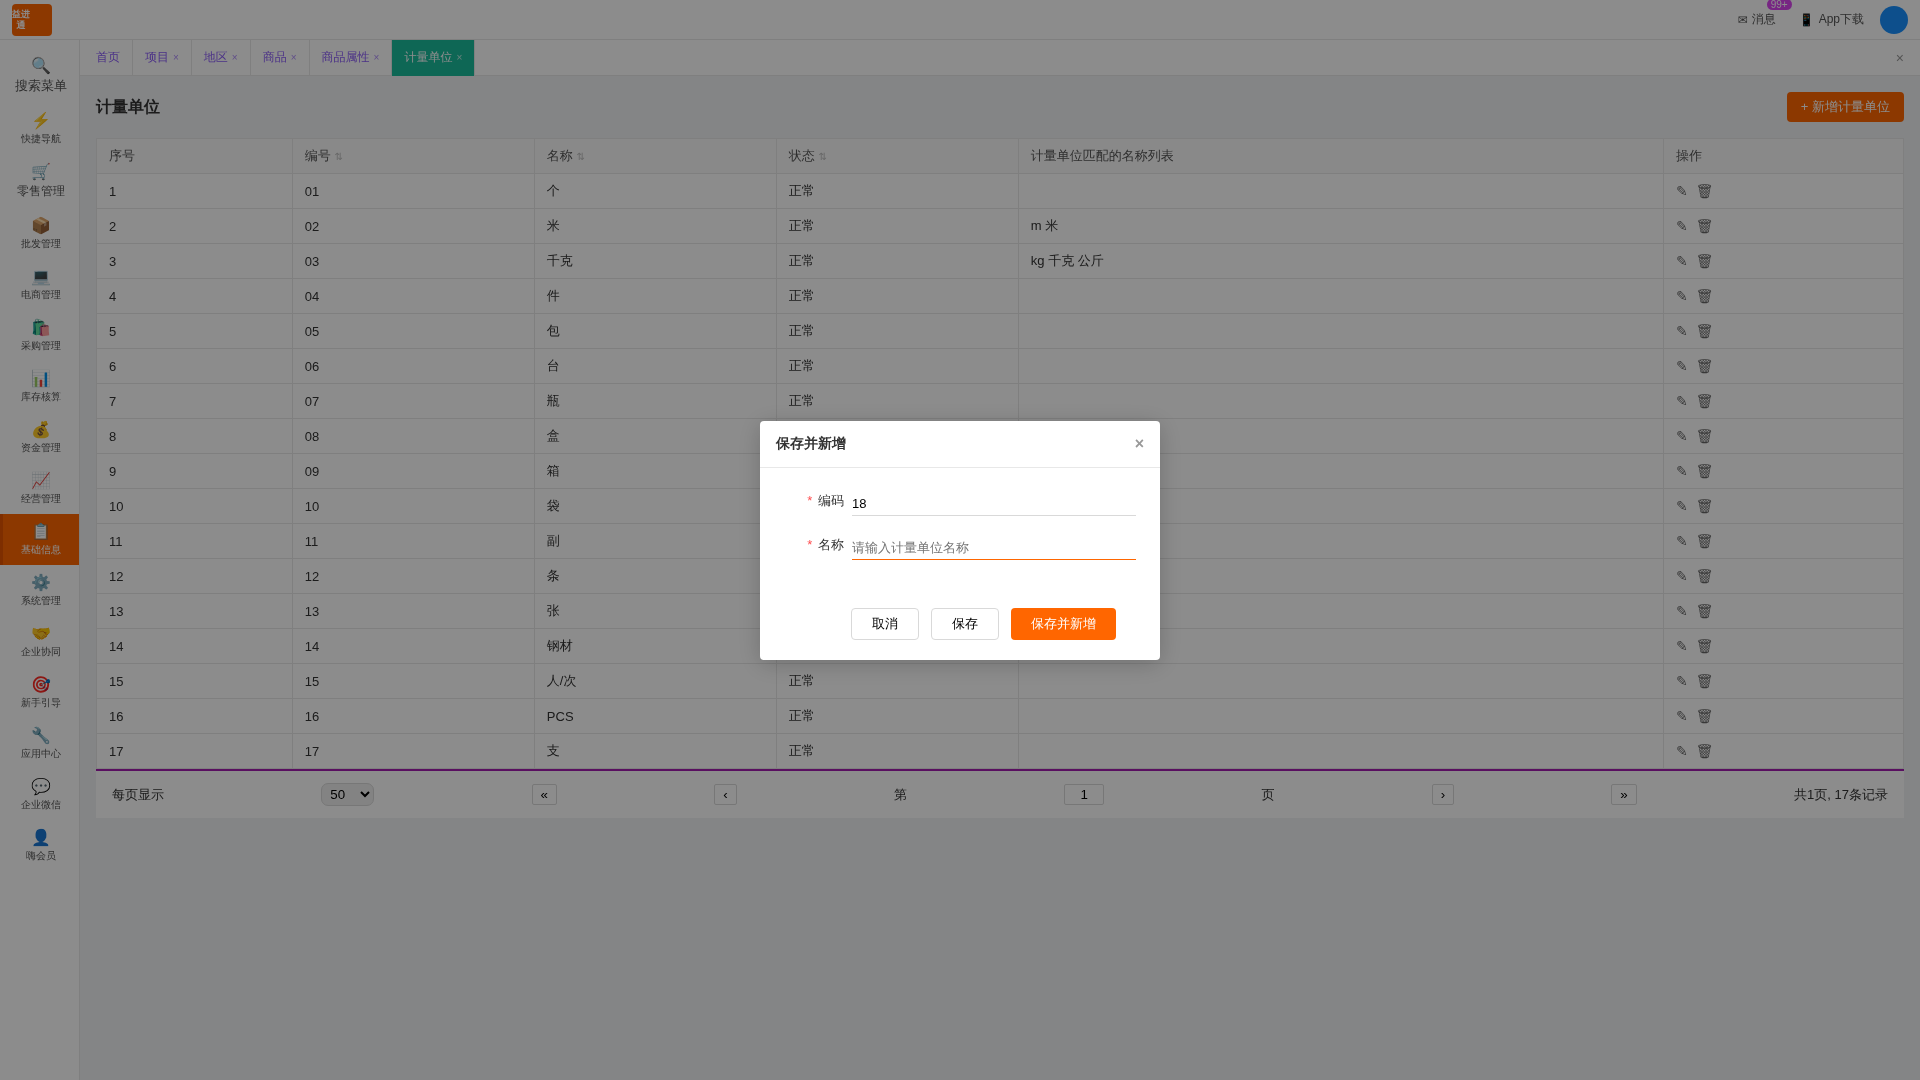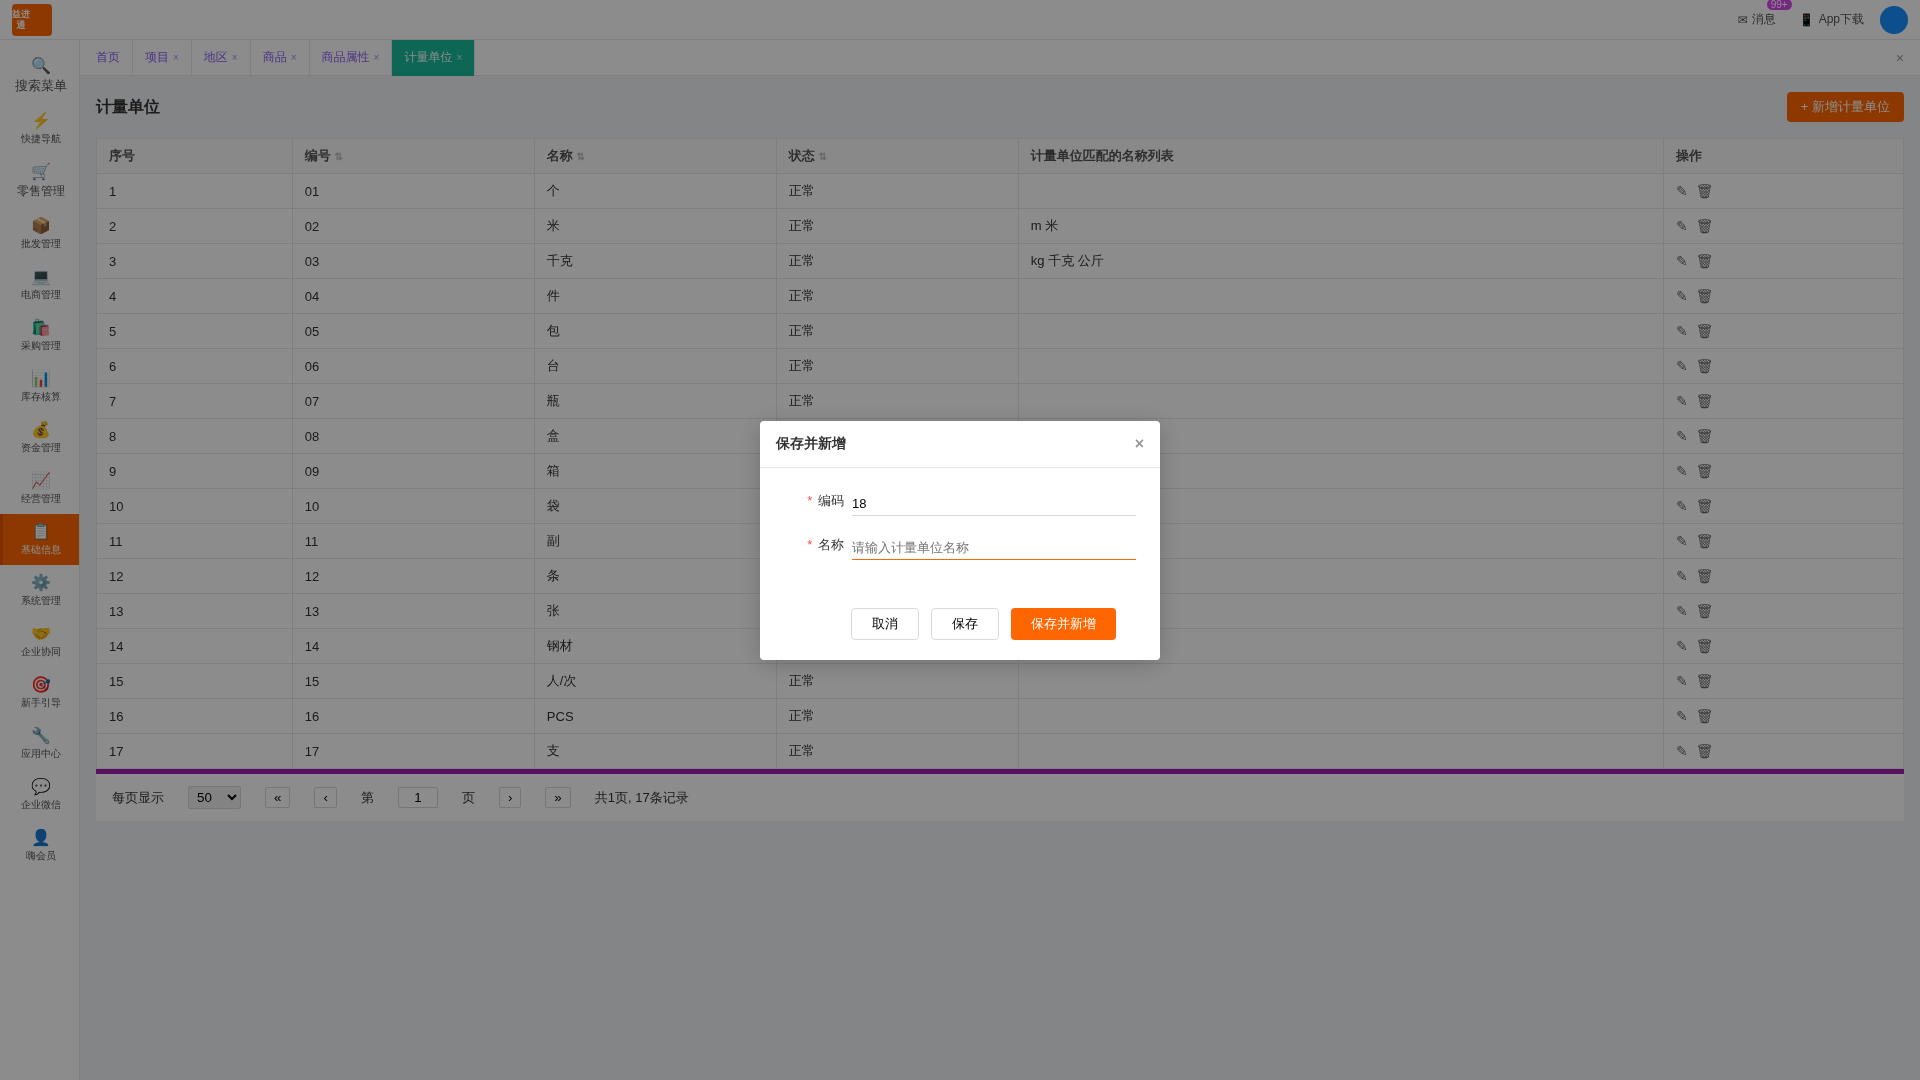--- a/index.html
+++ b/index.html
@@ -178,21 +178,21 @@
       border-collapse: collapse;
       background: #fff;
     }
     .data-table th, .data-table td {
       border: 1px solid #e8e8e8;
       padding: 8px 12px;
       text-align: left;
     }
     .data-table th {
       background: #fafafa;
-      font-weight: 700;
+      font-weight: 400;
       color: #555;
       font-size: 13px;
     }
     .status-normal {
       color: #333;
     }
     .action-btns {
       display: flex;
       gap: 8px;
       color: #1890ff;
@@ -200,45 +200,45 @@
     }
     .action-icon {
       cursor: pointer;
       color: #666;
     }
 
     
     .pagination-row {
       display: flex;
       align-items: center;
-      justify-content: flex-start;
+      justify-content: space-between;
       padding: 12px 16px;
       background: #fff;
-      border-top: 5px solid #a21caf;
+      border-top: 2px solid #a21caf;
       gap: 24px;
       font-size: 13px;
     }
     .page-btn {
       padding: 2px 8px;
       border: 1px solid #d9d9d9;
       background: #fff;
       cursor: pointer;
       border-radius: 2px;
     }
     .page-input {
       width: 40px;
       border: 1px solid #d9d9d9;
       padding: 2px 4px;
       text-align: center;
       border-radius: 2px;
     }
     .page-size-select {
       border: 1px solid #d9d9d9;
       padding: 2px 4px;
-      border-radius: 2px;
+      border-radius: 7px;
     }
 
     
     .modal-overlay {
       position: fixed;
       top: 0; left: 0; right: 0; bottom: 0;
       background: rgba(0,0,0,0.45);
       display: flex;
       align-items: center;
       justify-content: center;

